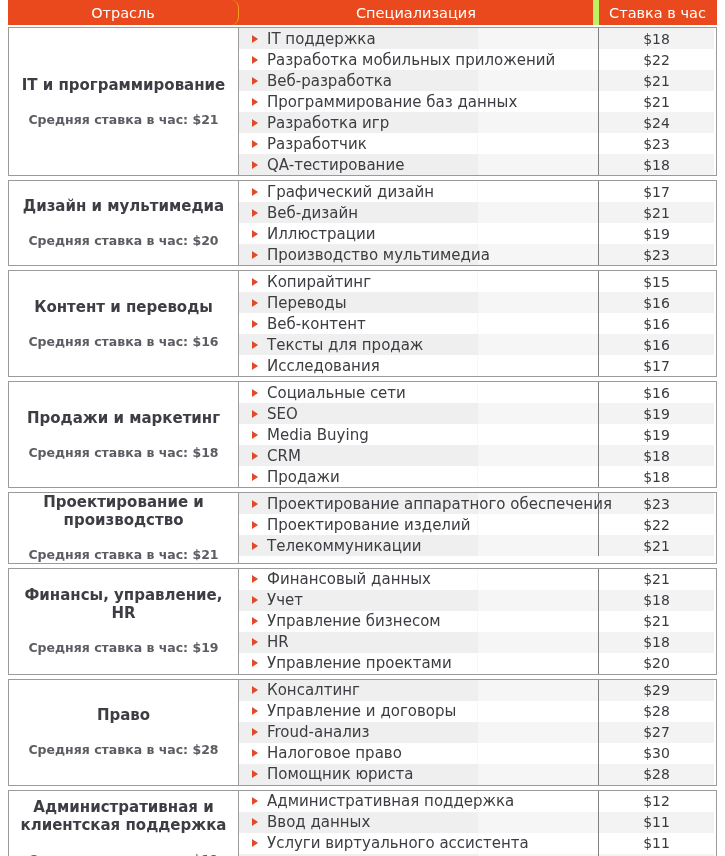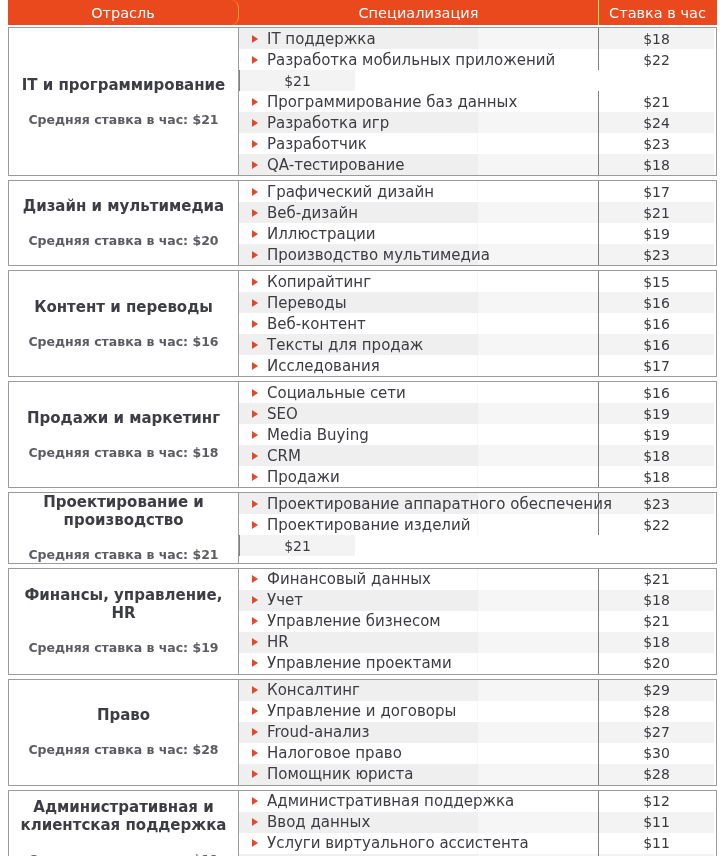--- a/index.html
+++ b/index.html
@@ -22,21 +22,21 @@
   }
   .head-cell {
     color: #ffffff;
     font-size: 14.5px;
     display: flex;
     align-items: center;
     justify-content: center;
     white-space: nowrap;
   }
   .head-cell.c1 { width: 231px; border-right: 1px solid #F6A11E; border-radius: 8px; }
-  .head-cell.c2 { width: 360px; border-right: 1px solid #bef264; }
+  .head-cell.c2 { width: 360px; border-right: 6px solid #bef264; }
   .head-cell.c3 { width: 117px; }
   
   #table-root { margin-top: 2px; }
   .section {
     display: flex;
     border: 1px solid #9B9B9B;
     margin-bottom: 4px;
     background: #ffffff;
   }
   .industry-cell {
@@ -145,20 +145,24 @@
             <div class="rate-cell">$18</div>
           </div>
           <div class="spec-row">
             <div class="spec-cell">
               <span class="bullet"></span>
               <span class="spec-label">Разработка мобильных приложений</span>
             </div>
             <div class="rate-cell">$22</div>
           </div>
           <div class="spec-row shaded">
+            <div class="spec-cell">
+              <span class="bullet"></span>
+              <span class="spec-label">Веб-разработка</span>
+            </div>
             <div class="rate-cell">$21</div>
           </div>
           <div class="spec-row">
             <div class="spec-cell">
               <span class="bullet"></span>
               <span class="spec-label">Программирование баз данных</span>
             </div>
             <div class="rate-cell">$21</div>
           </div>
           <div class="spec-row shaded">
@@ -320,20 +324,24 @@
             <div class="rate-cell">$23</div>
           </div>
           <div class="spec-row">
             <div class="spec-cell">
               <span class="bullet"></span>
               <span class="spec-label">Проектирование изделий</span>
             </div>
             <div class="rate-cell">$22</div>
           </div>
           <div class="spec-row shaded">
+            <div class="spec-cell">
+              <span class="bullet"></span>
+              <span class="spec-label">Телекоммуникации</span>
+            </div>
             <div class="rate-cell">$21</div>
           </div>
         </div>
       </div>
       <div class="section">
         <div class="industry-cell">
           <div class="industry-title">Финансы, управление, HR</div>
           <div class="industry-avg">Средняя ставка в час: $19</div>
         </div>
         <div class="rows-area">

